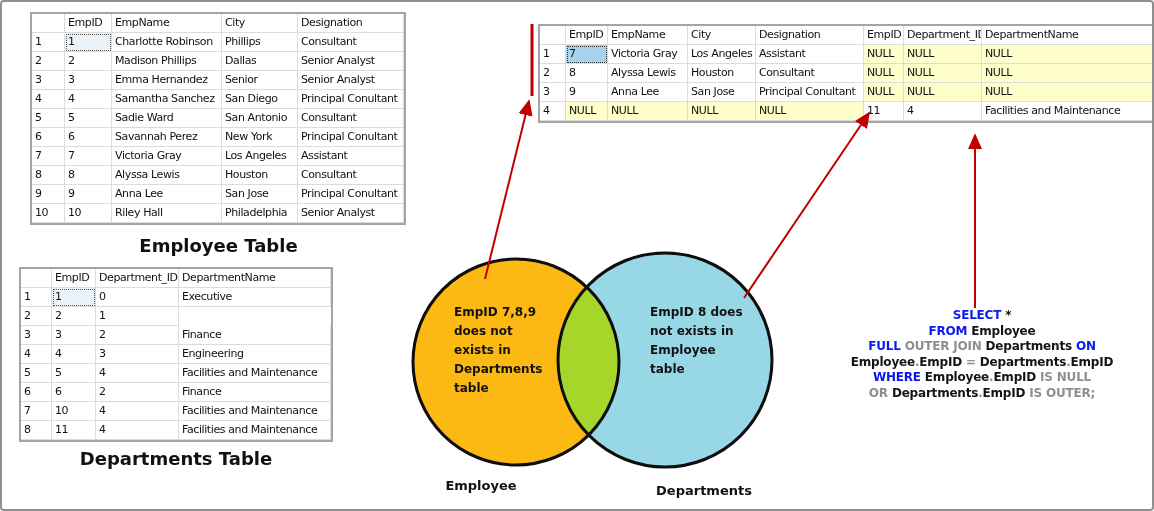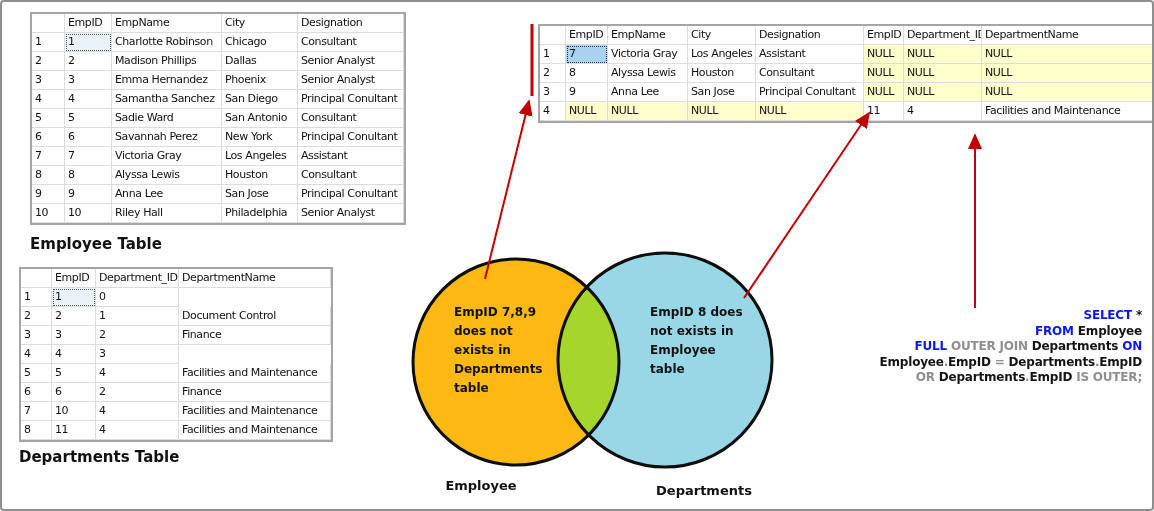--- a/index.html
+++ b/index.html
@@ -22,33 +22,33 @@
   .sel-blue{background:var(--sel-blue);outline:1px dotted #333;outline-offset:-2px;}
   .sel-light{background:var(--sel-light);outline:1px dotted #555;outline-offset:-2px;}
   
   .t-emp .c0{width:33px}.t-emp .c1{width:47px}.t-emp .c2{width:110px}.t-emp .c3{width:76px}.t-emp .c4{width:106px}
   
   .t-dep .c0{width:31px}.t-dep .c1{width:44px}.t-dep .c2{width:83px}.t-dep .c3{width:152px}
   
   .t-res .c0{width:26px}.t-res .c1{width:42px}.t-res .c2{width:80px}.t-res .c3{width:68px}
   .t-res .c4{width:108px}.t-res .c5{width:40px}.t-res .c6{width:78px}.t-res .c7{width:172px}
 
-  .tbl-label{position:absolute;font-weight:bold;font-size:15px;}
+  .tbl-label{position:absolute;text-align:center;font-weight:bold;font-size:18px;}
 
   
   .venn-svg{position:absolute;left:400px;top:242px;}
   .venn-left-fill{fill:var(--venn-left);}
   .venn-right-fill{fill:var(--venn-right);}
   .venn-overlap-fill{fill:var(--venn-overlap);}
   .venn-stroke{fill:none;stroke:#0d0d0d;stroke-width:3;}
   .venn-text{position:absolute;font-weight:bold;font-size:12px;line-height:19px;white-space:pre-line;}
   .venn-label{position:absolute;font-weight:bold;font-size:13px;text-align:center;width:100px;}
 
   
-  .sql{position:absolute;left:820px;top:306px;width:320px;text-align:right;
+  .sql{position:absolute;left:820px;top:306px;width:320px;text-align:center;
        font-weight:bold;font-size:12px;line-height:15.5px;letter-spacing:-0.2px;}
   .sql-kw{color:var(--sql-kw);}
   .sql-gray{color:var(--sql-gray);}
   .sql-id{color:var(--sql-id);}
 
   
   .overlay{position:absolute;left:0;top:0;pointer-events:none;}
   .arrow-line{stroke:var(--arrow);stroke-width:2;fill:none;}
   .arrow-bar{stroke:var(--arrow);stroke-width:3;fill:none;}
 </style>
@@ -62,35 +62,35 @@
         <div class="grid-cell c0"></div>
         <div class="grid-cell c1">EmpID</div>
         <div class="grid-cell c2">EmpName</div>
         <div class="grid-cell c3">City</div>
         <div class="grid-cell c4">Designation</div>
       </div>
       <div class="grid-row">
         <div class="grid-cell c0 rownum">1</div>
         <div class="grid-cell c1 sel-light">1</div>
         <div class="grid-cell c2">Charlotte Robinson</div>
-        <div class="grid-cell c3">Chicago</div>
+        <div class="grid-cell c3">Phillips</div>
         <div class="grid-cell c4">Consultant</div>
       </div>
       <div class="grid-row">
         <div class="grid-cell c0 rownum">2</div>
         <div class="grid-cell c1">2</div>
         <div class="grid-cell c2">Madison Phillips</div>
         <div class="grid-cell c3">Dallas</div>
         <div class="grid-cell c4">Senior Analyst</div>
       </div>
       <div class="grid-row">
         <div class="grid-cell c0 rownum">3</div>
         <div class="grid-cell c1">3</div>
         <div class="grid-cell c2">Emma Hernandez</div>
-        <div class="grid-cell c3">Phoenix</div>
+        <div class="grid-cell c3">Senior</div>
         <div class="grid-cell c4">Senior Analyst</div>
       </div>
       <div class="grid-row">
         <div class="grid-cell c0 rownum">4</div>
         <div class="grid-cell c1">4</div>
         <div class="grid-cell c2">Samantha Sanchez</div>
         <div class="grid-cell c3">San Diego</div>
         <div class="grid-cell c4">Principal Conultant</div>
       </div>
       <div class="grid-row">
@@ -142,37 +142,38 @@
       <div class="grid-row grid-head">
         <div class="grid-cell c0"></div>
         <div class="grid-cell c1">EmpID</div>
         <div class="grid-cell c2">Department_ID</div>
         <div class="grid-cell c3">DepartmentName</div>
       </div>
       <div class="grid-row">
         <div class="grid-cell c0 rownum">1</div>
         <div class="grid-cell c1 sel-light">1</div>
         <div class="grid-cell c2">0</div>
+        <div class="grid-cell c3">Executive</div>
       </div>
       <div class="grid-row">
         <div class="grid-cell c0 rownum">2</div>
         <div class="grid-cell c1">2</div>
         <div class="grid-cell c2">1</div>
-        <div class="grid-cell c3">Document Control</div>
       </div>
       <div class="grid-row">
         <div class="grid-cell c0 rownum">3</div>
         <div class="grid-cell c1">3</div>
         <div class="grid-cell c2">2</div>
         <div class="grid-cell c3">Finance</div>
       </div>
       <div class="grid-row">
         <div class="grid-cell c0 rownum">4</div>
         <div class="grid-cell c1">4</div>
         <div class="grid-cell c2">3</div>
+        <div class="grid-cell c3">Engineering</div>
       </div>
       <div class="grid-row">
         <div class="grid-cell c0 rownum">5</div>
         <div class="grid-cell c1">5</div>
         <div class="grid-cell c2">4</div>
         <div class="grid-cell c3">Facilities and Maintenance</div>
       </div>
       <div class="grid-row">
         <div class="grid-cell c0 rownum">6</div>
         <div class="grid-cell c1">6</div>
@@ -270,20 +271,21 @@
 Employee
 table</div>
   <div class="venn-label" style="left:429px;top:476px;">Employee</div>
   <div class="venn-label" style="left:652px;top:481px;">Departments</div>
 
   <div class="sql">
       <div><span class="sql-kw">SELECT </span><span class="sql-id">*</span></div>
       <div><span class="sql-kw">FROM </span><span class="sql-id">Employee</span></div>
       <div><span class="sql-kw">FULL </span><span class="sql-gray">OUTER JOIN </span><span class="sql-id">Departments </span><span class="sql-kw">ON</span></div>
       <div><span class="sql-id">Employee</span><span class="sql-gray">.</span><span class="sql-id">EmpID </span><span class="sql-gray">= </span><span class="sql-id">Departments</span><span class="sql-gray">.</span><span class="sql-id">EmpID</span></div>
+      <div><span class="sql-kw">WHERE </span><span class="sql-id">Employee</span><span class="sql-gray">.</span><span class="sql-id">EmpID </span><span class="sql-gray">IS NULL</span></div>
       <div><span class="sql-gray">OR </span><span class="sql-id">Departments</span><span class="sql-gray">.</span><span class="sql-id">EmpID </span><span class="sql-gray">IS OUTER;</span></div>
     </div>
 
   <svg class="overlay" width="1154" height="511" viewBox="0 0 1154 511">
     <defs>
       <marker id="ah" viewBox="0 0 10 10" refX="8" refY="5" markerWidth="9" markerHeight="9" orient="auto">
         <path d="M0,1 L9,5 L0,9 z" fill="#c00000"></path>
       </marker>
     </defs>
     <line class="arrow-bar" x1="530" y1="22" x2="530" y2="94"></line>

